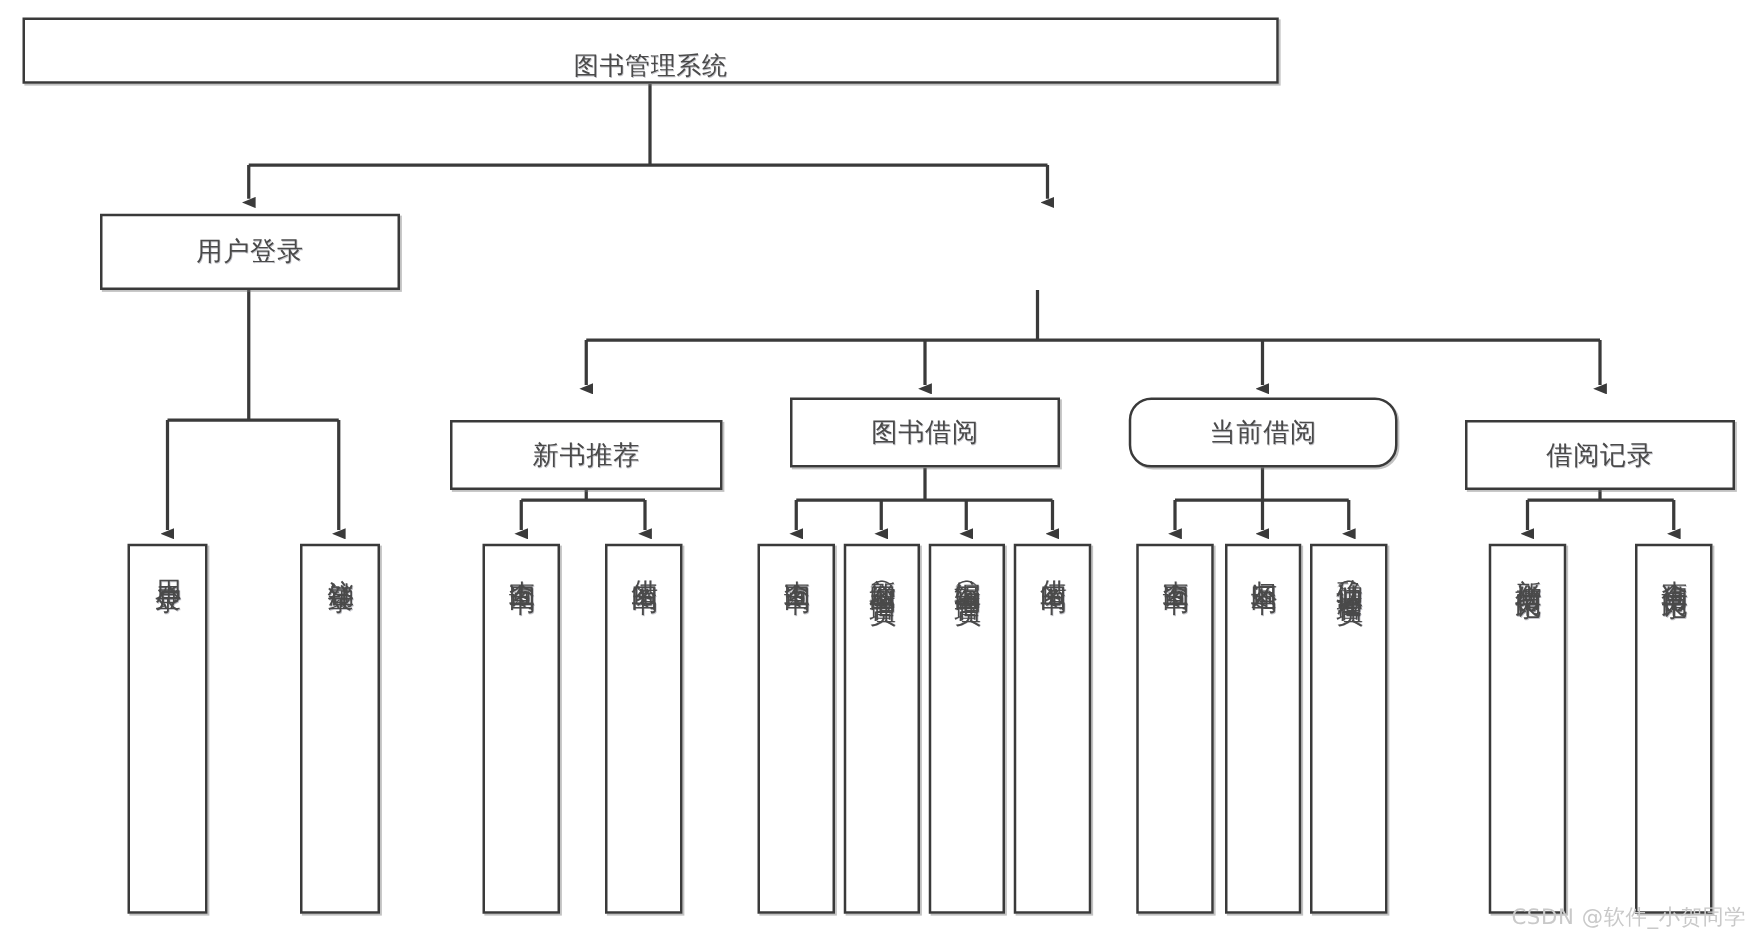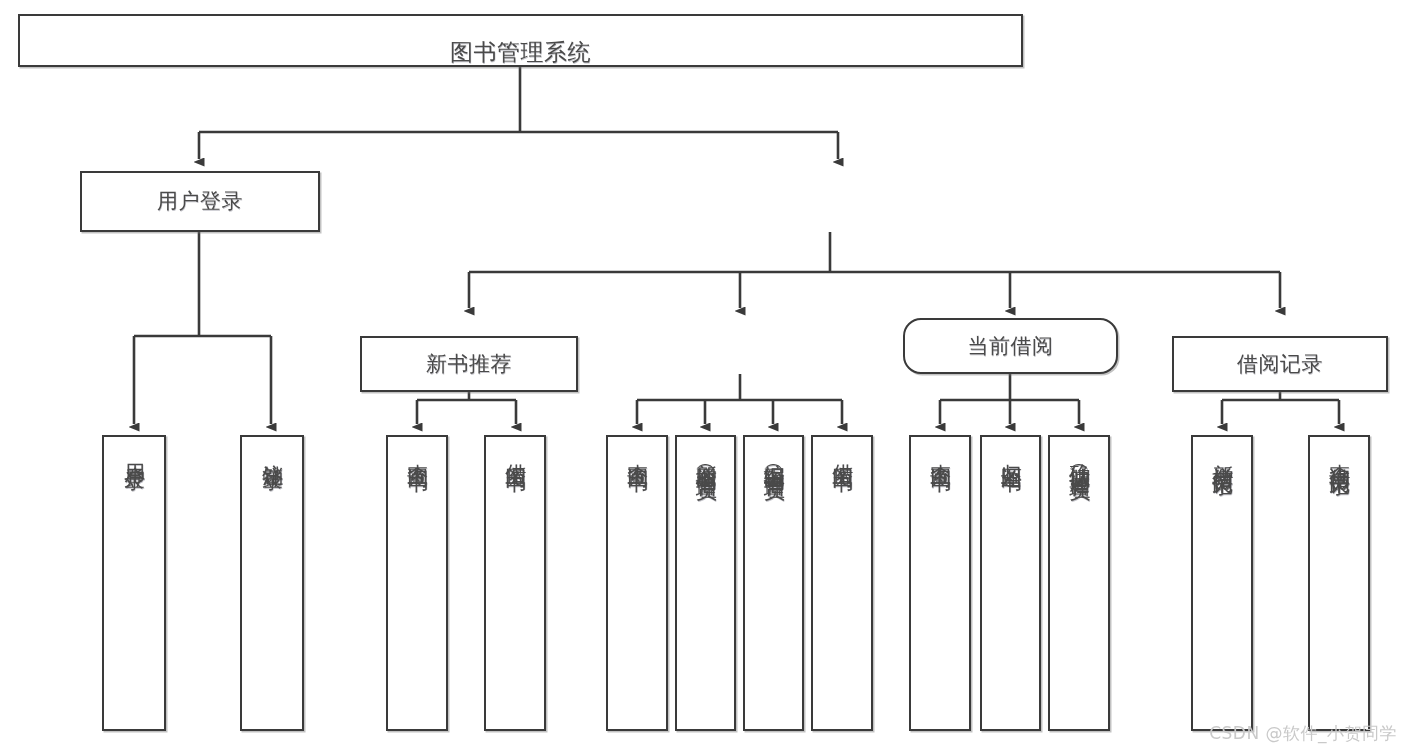--- a/index.html
+++ b/index.html
@@ -34,21 +34,21 @@
   }
   .node .label{
     font-size:21px;
     line-height:1.05;
     color:#4a4a4a;
     letter-spacing:0.5px;
     white-space:nowrap;
     text-shadow:0.6px 0.6px 0 rgba(150,150,160,0.55);
   }
   
-  .node.root .label{font-size:23px;margin-top:24px;}
+  .node.root .label{font-size:20px;margin-top:24px;}
   
   .node.vertical{
     align-items:flex-start;
     justify-content:center;
     padding-top:10px;
   }
   .node.vertical .label{
     writing-mode:vertical-rl;
     text-orientation:upright;
     font-size:21px;
@@ -131,20 +131,23 @@
 
   <div class="node" style="left:80px;top:171px;width:240px;height:61px;">
     <span class="label">用户登录</span>
   </div>
 
 
   <div class="node" style="left:360px;top:336px;width:218px;height:56px;">
     <span class="label">新书推荐</span>
   </div>
 
+  <div class="node" style="left:632px;top:318px;width:216px;height:56px;">
+    <span class="label">图书借阅</span>
+  </div>
 
   <div class="node" style="left:903px;top:318px;width:215px;height:56px;border-radius:18px;">
     <span class="label">当前借阅</span>
   </div>
 
   <div class="node" style="left:1172px;top:336px;width:216px;height:56px;">
     <span class="label">借阅记录</span>
   </div>
 
   <div class="node vertical" style="left:102px;top:435px;width:64px;height:296px;">

